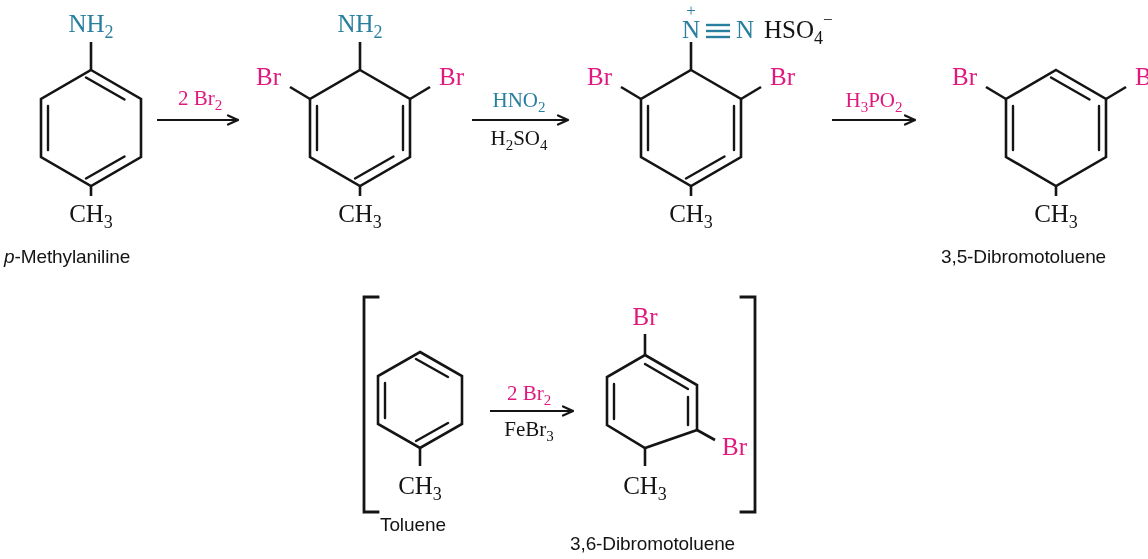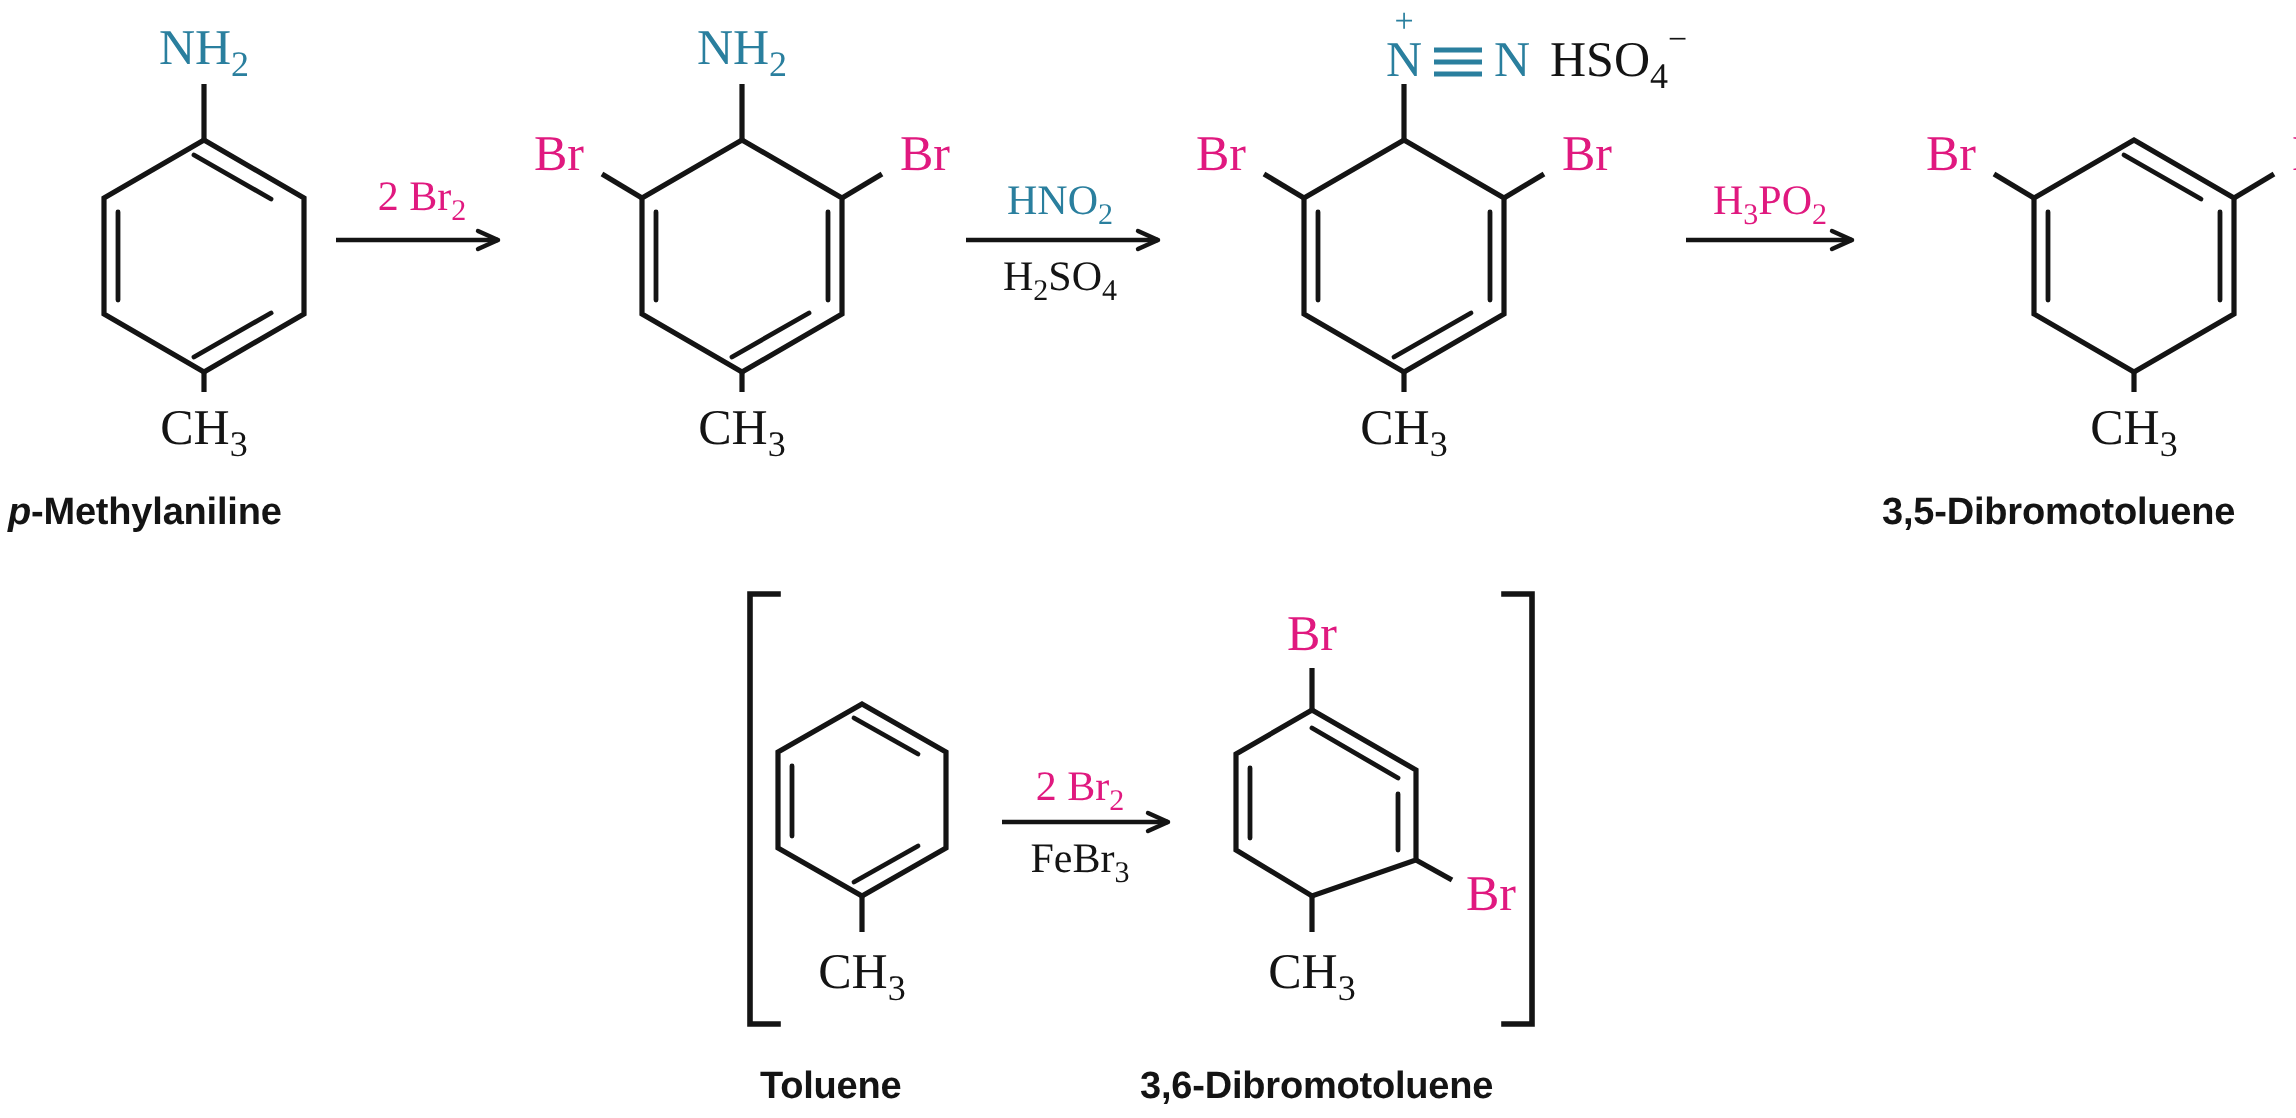--- a/index.html
+++ b/index.html
@@ -1,26 +1,26 @@
 <!DOCTYPE html>
 <html><head>
 <meta charset="utf-8">
 <style>
   html,body{margin:0;padding:0;background:#ffffff;}
   body{
     width:1148px;height:559px;position:relative;overflow:hidden;
     font-family:"Liberation Serif", serif;
     -webkit-font-smoothing:antialiased;
   }
-  .scheme{position:absolute;left:0;top:0;width:1132px;height:559px;padding-left:11px;}
+  .scheme{position:absolute;left:0;top:0;width:1132px;height:559px;}
   svg{display:block;overflow:visible;}
   .label{
     position:absolute;
     font-family:"Liberation Sans", sans-serif;
-    font-weight:bold;
+    font-weight:normal;
     font-size:19px;
     color:#141414;
     white-space:nowrap;
     letter-spacing:-0.1px;
   }
   .label .ital{font-style:italic;}
   text{font-family:"Liberation Serif", serif;}
 </style>
 </head>
 <body>
@@ -198,15 +198,15 @@
     </text>
   </g>
 
 </svg>
 </div>
 
 <div class="label" style="left:4px; top:246px;"><span class="ital">p</span><span>-Methylaniline</span></div>
 
 <div class="label" style="left:941px; top:246px;">3,5-Dibromotoluene</div>
 
-<div class="label" style="left:380px; top:533px;">Toluene</div>
+<div class="label" style="left:380px; top:514px;">Toluene</div>
 
 <div class="label" style="left:570px; top:533px;">3,6-Dibromotoluene</div>
 
 </body></html>

